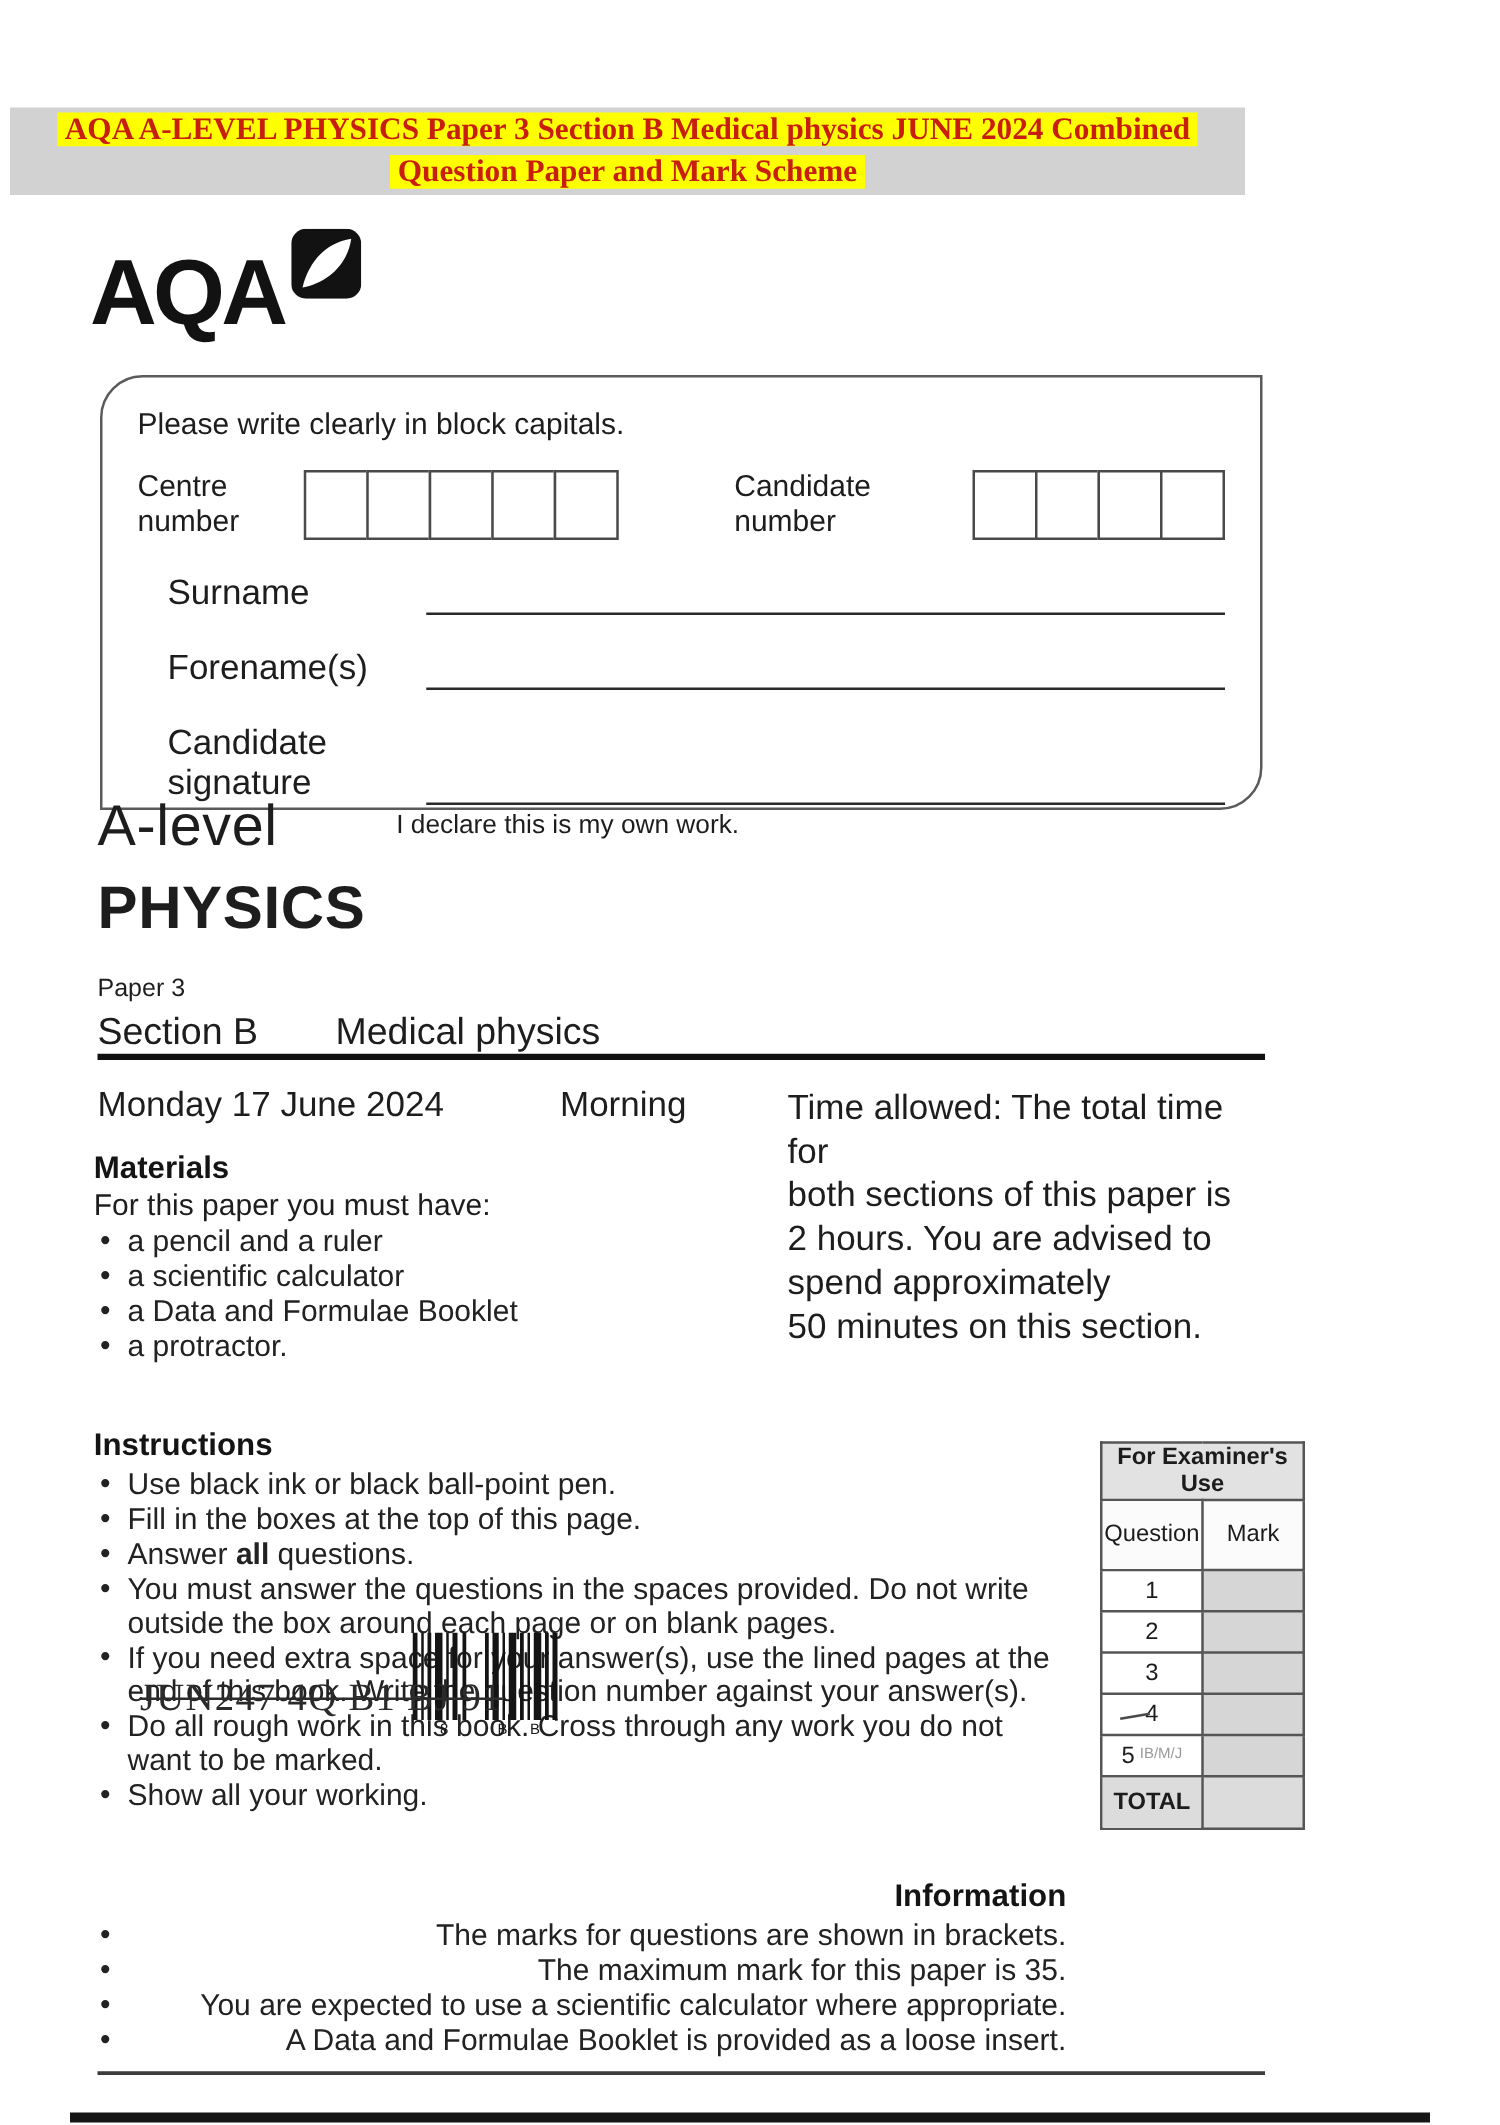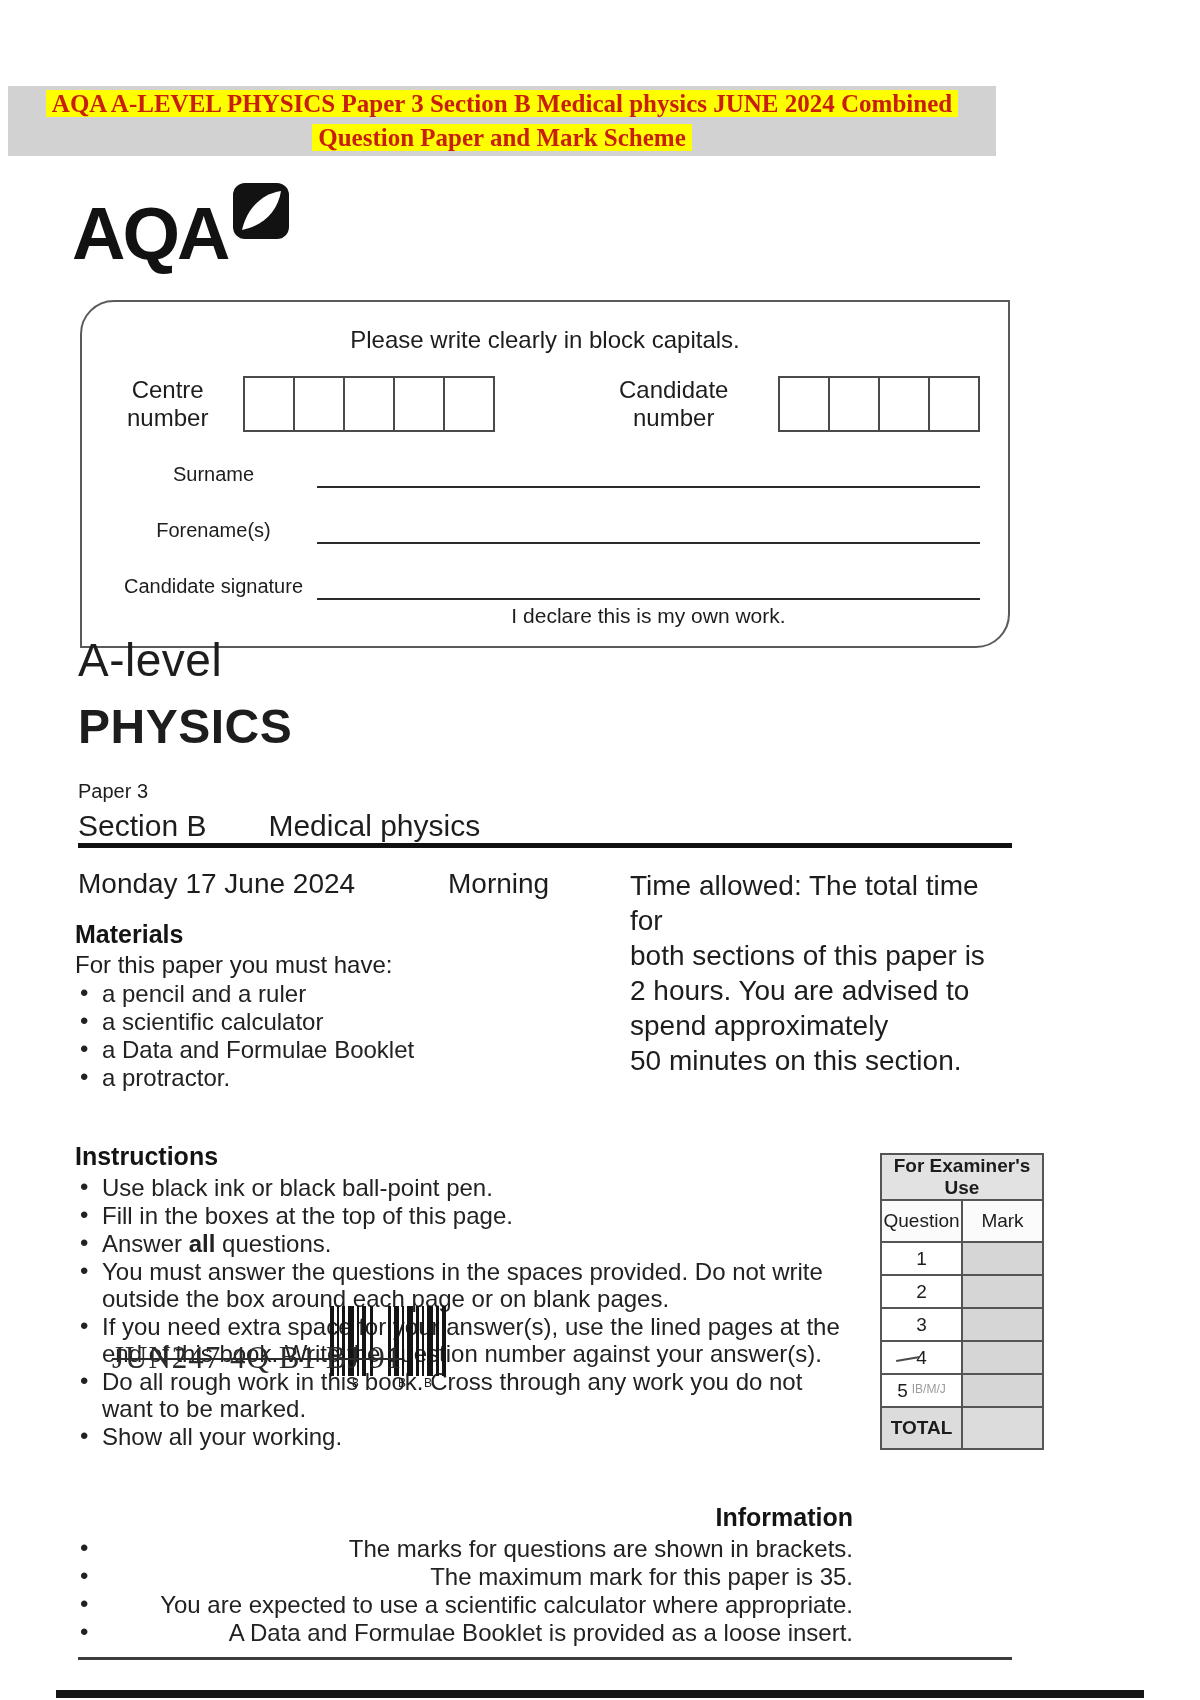--- a/index.html
+++ b/index.html
@@ -30,34 +30,33 @@
     font-size:74px; font-weight:900; letter-spacing:-3px; color:#121212;
     line-height:1; margin-top:14px;
   }
   .logo-leaf-box { width:56px; height:56px; margin-left:6px; }
 
   
   .cand-box {
     position:absolute; top:300px; left:80px; width:930px; height:348px;
     border:2px solid #5a5a5a; border-radius:34px 0 34px 0;
     padding:24px 28px 0 28px;
-    text-align:center;
   }
   .cand-instruction { font-size:24px; margin-bottom:22px; }
   .numbers-row { display:flex; align-items:center; margin-bottom:26px; }
   .num-label { font-size:24px; }
   .cells { display:flex; margin-left:20px; }
   .cell {
     width:52px; height:56px; background:#fff;
     border:2px solid #4a4a4a; margin-left:-2px;
   }
   .centre-label { width:132px; }
   .cand-num-label { margin-left:92px; }
   .field-row { display:flex; align-items:flex-end; margin-bottom:26px; }
-  .field-label { width:207px; font-size:20px; padding-bottom:2px; }
+  .field-label { width:207px; font-size:28px; padding-bottom:2px;margin-left:24px; }
   .field-line { flex:1; border-bottom:2px solid #2a2a2a; height:30px; }
   .declaration { font-size:21px; margin-left:207px; margin-top:-22px; }
 
   
   .headings { position:absolute; top:633px; left:78px; }
   .h-level   { font-size:46px; font-weight:400; letter-spacing:0.5px; }
   .h-subject { font-size:48px; font-weight:800; margin-top:12px; letter-spacing:0.5px; }
   .h-paper   { font-size:20px; margin-top:26px; }
   .h-section { font-size:30px; margin-top:6px; }
   .h-section .sec-topic { margin-left:62px; }
@@ -83,21 +82,21 @@
   .information { top:1503px;text-align:right; }
 
   
   .exam-table {
     position:absolute; top:1153px; left:880px; width:164px;
     border-collapse:collapse; table-layout:fixed;
     font-size:19px; color:#1c1c1c; background:#fff;
   }
   .exam-table th, .exam-table td { border:2px solid #555; text-align:center; }
   .exam-table .t-title { height:44px; background:#e2e2e2; font-weight:700; font-size:19px; }
-  .exam-table .t-colhead td { height:42px; background:#fbfbfb; }
+  .exam-table .t-colhead td { height:56px; background:#fbfbfb; }
   .exam-table .t-row td { height:33px; }
   .exam-table .t-row .mark-cell { background:#d6d6d6; }
   .exam-table .t-total td { height:42px; background:#dcdcdc; font-weight:bold; border-top:1px solid #14b8a6; }
   .q-cell { position:relative; width:96px; }
   .mark-cell { width:66px; }
   .squiggle {
     position:absolute; left:14px; top:16px; width:24px; height:0;
     border-top:2px solid #4a4a4a; transform:rotate(-10deg);
   }
   .row5-code { font-size:12px; color:#9a9a9a; margin-left:4px; vertical-align:4px; }

